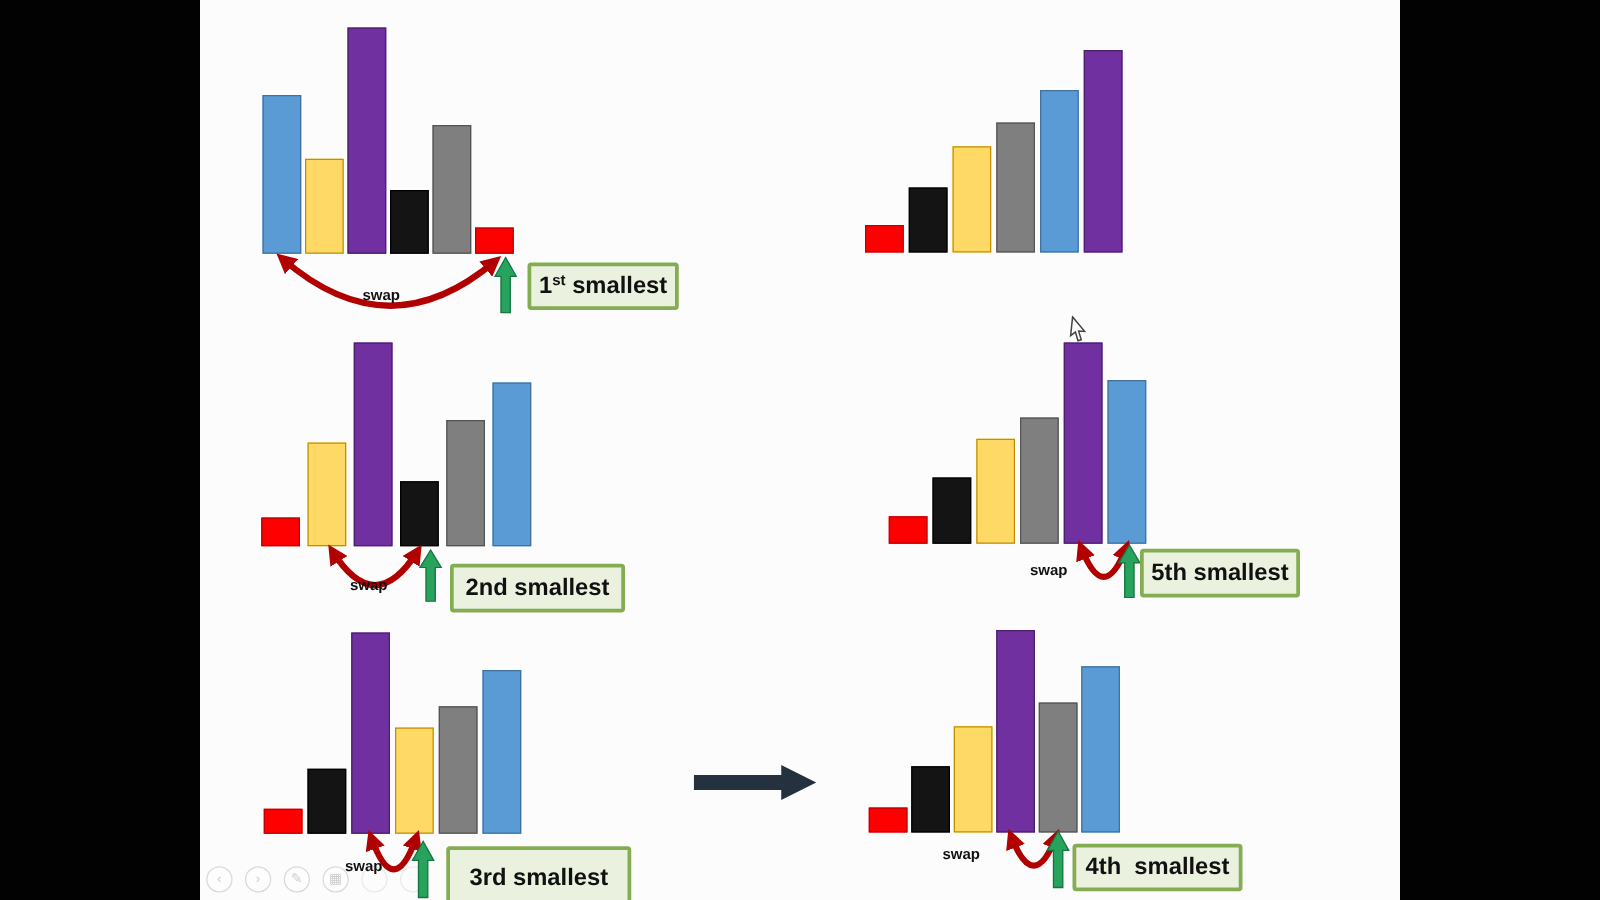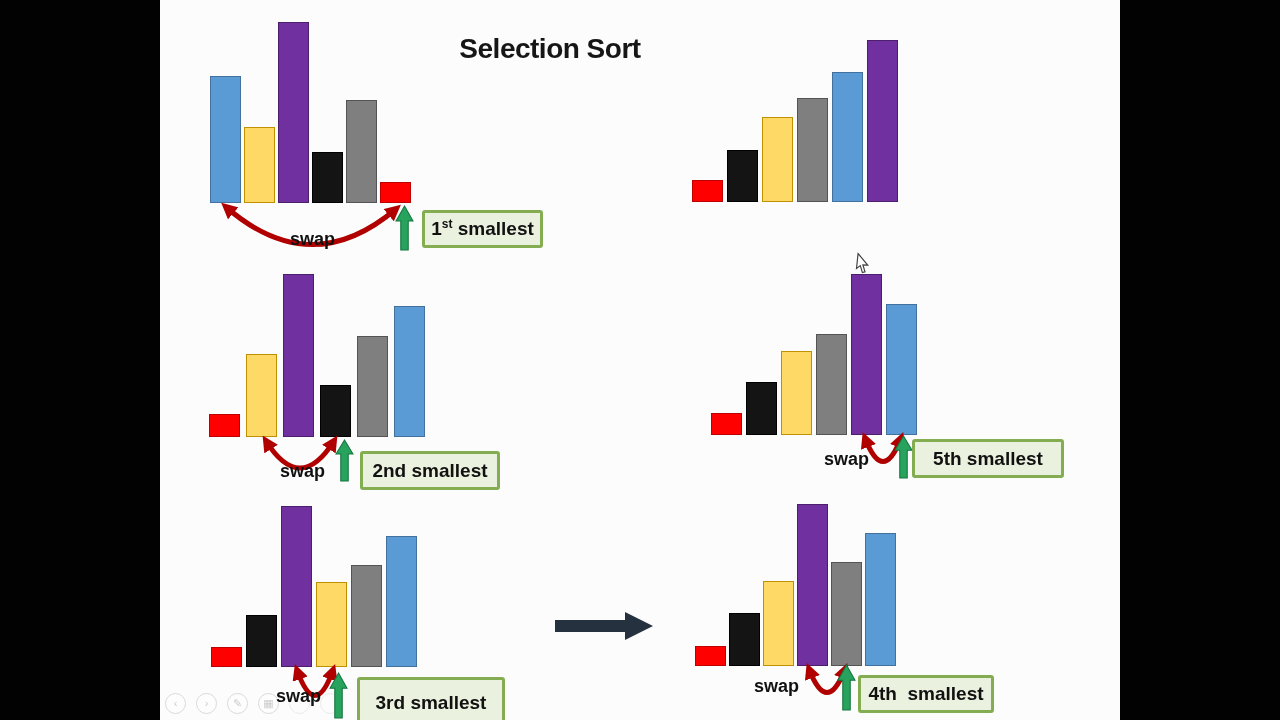--- a/index.html
+++ b/index.html
@@ -13,21 +13,21 @@
 
   .page-title { position:absolute; left:285px; top:33px; width:210px; text-align:center;
                 font-size:28px; font-weight:800; letter-spacing:-0.5px; color:var(--c-title_text,#161616); }
 
   .diagram { position:absolute; width:215px; height:185px; }
   .bar { position:absolute; bottom:0; width:31px; border:1px solid #000; }
 
   svg.swap-arc { position:absolute; overflow:visible; }
   .swap-arc path { fill:none; stroke:var(--c-swap_arrow,#b00000); stroke-width:5; }
 
-  .swap-label { position:absolute; font-size:18px; font-weight:bold; color:#111; }
+  .swap-label { position:absolute; font-size:12px; font-weight:bold; color:#111; }
 
   svg.green-arrow { position:absolute; overflow:visible; }
   .green-arrow polygon { fill:var(--c-green_arrow,#27a35e); stroke:var(--c-green_arrow_border,#14763f); stroke-width:1; }
 
   .smallest-box { position:absolute; background:var(--c-label_bg,#eaf1de);
                   border:3px solid var(--c-label_border,#84ad52); border-radius:3px;
                   display:flex; align-items:center; justify-content:center;
                   font-size:19px; font-weight:bold; color:#111; white-space:pre; }
   .smallest-box sup { font-size:12px; line-height:1; position:relative; top:-5px; font-weight:bold; }
 
@@ -67,21 +67,20 @@
 
     <div class="player-controls">
         <div class="control-circle" style="left: 5px;">‹</div>
         <div class="control-circle" style="left: 36px;">›</div>
         <div class="control-circle" style="left: 67px;">✎</div>
         <div class="control-circle" style="left: 98px;">▦</div>
         <div class="control-circle" style="left: 129px; opacity: 0.35;"></div>
         <div class="control-circle" style="left: 160px; opacity: 0.35;"></div>
       </div>
 
-    <div class="page-title">Selection Sort</div>
 
     <div class="diagram" style="left:50px;  top:18px;">
         <div class="bars">
           <div class="bar" style="left: 0px; height: 127px; background: rgb(91, 155, 213); border-color: rgb(65, 113, 156);"></div>
           <div class="bar" style="left: 34px; height: 76px; background: rgb(255, 217, 102); border-color: rgb(191, 144, 0);"></div>
           <div class="bar" style="left: 68px; height: 181px; background: rgb(112, 48, 160); border-color: rgb(75, 30, 110);"></div>
           <div class="bar" style="left: 102px; height: 51px; background: rgb(20, 20, 20); border-color: rgb(0, 0, 0);"></div>
           <div class="bar" style="left: 136px; height: 103px; background: rgb(127, 127, 127); border-color: rgb(84, 84, 84);"></div>
           <div class="bar" style="left: 170px; height: 21px; background: rgb(255, 0, 0); border-color: rgb(192, 0, 0);"></div>
         </div>
@@ -159,21 +158,21 @@
       <span>2nd</span><sup></sup><span> smallest</span>
     </div>
 
     <svg class="swap-arc" style="left:698px;top:431px" width="50" height="42">
       <path d="M7,7 Q25,54 43,7" marker-start="url(#ah-start)" marker-end="url(#ah-end)"></path>
     </svg>
     <div class="swap-label" style="left:664px;top:449px">swap</div>
     <svg class="green-arrow" style="left:735px;top:436px" width="17" height="42" viewBox="0 0 16 44" preserveAspectRatio="none">
       <polygon points="8,0 16,15 11.5,15 11.5,44 4.5,44 4.5,15 0,15"></polygon>
     </svg>
-    <div class="smallest-box" style="left:752px;top:439px;width:152px;height:39px">
+    <div class="smallest-box" style="left:752px;top:439px;width:128px;height:39px">
       <span>5th</span><sup></sup><span> smallest</span>
     </div>
 
     <svg class="swap-arc" style="left:130px;top:663px" width="50" height="46">
       <path d="M7,7 Q25,58 43,7" marker-start="url(#ah-start)" marker-end="url(#ah-end)"></path>
     </svg>
     <div class="swap-label" style="left:116px;top:686px">swap</div>
     <svg class="green-arrow" style="left:170px;top:673px" width="17" height="45" viewBox="0 0 16 44" preserveAspectRatio="none">
       <polygon points="8,0 16,15 11.5,15 11.5,44 4.5,44 4.5,15 0,15"></polygon>
     </svg>

